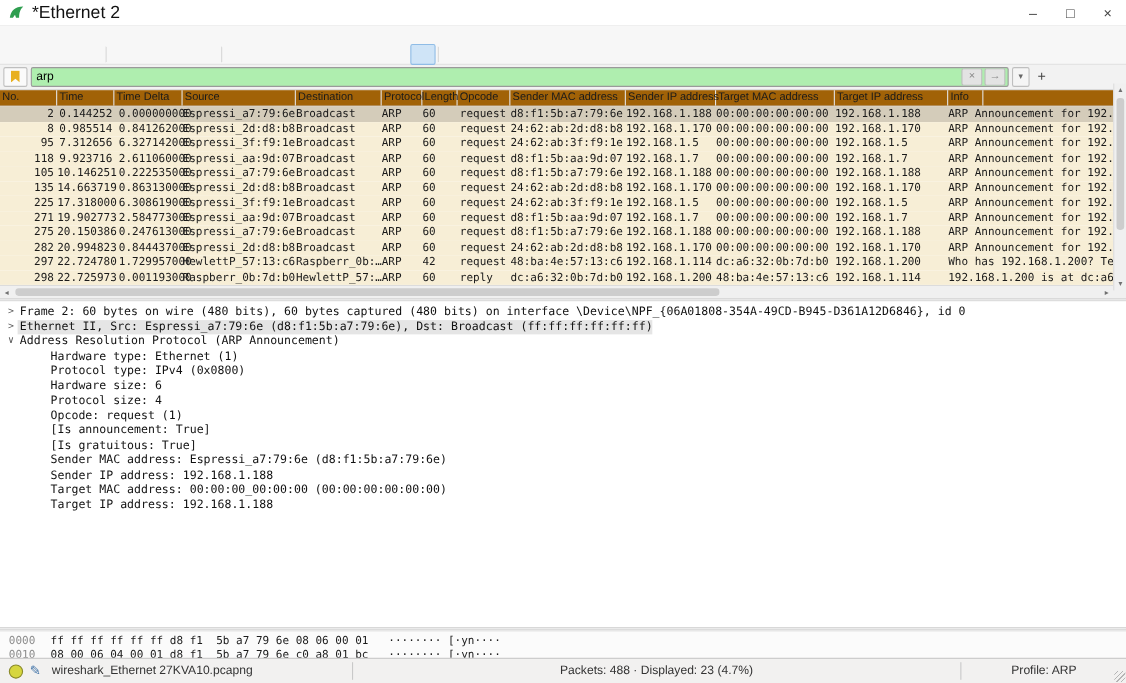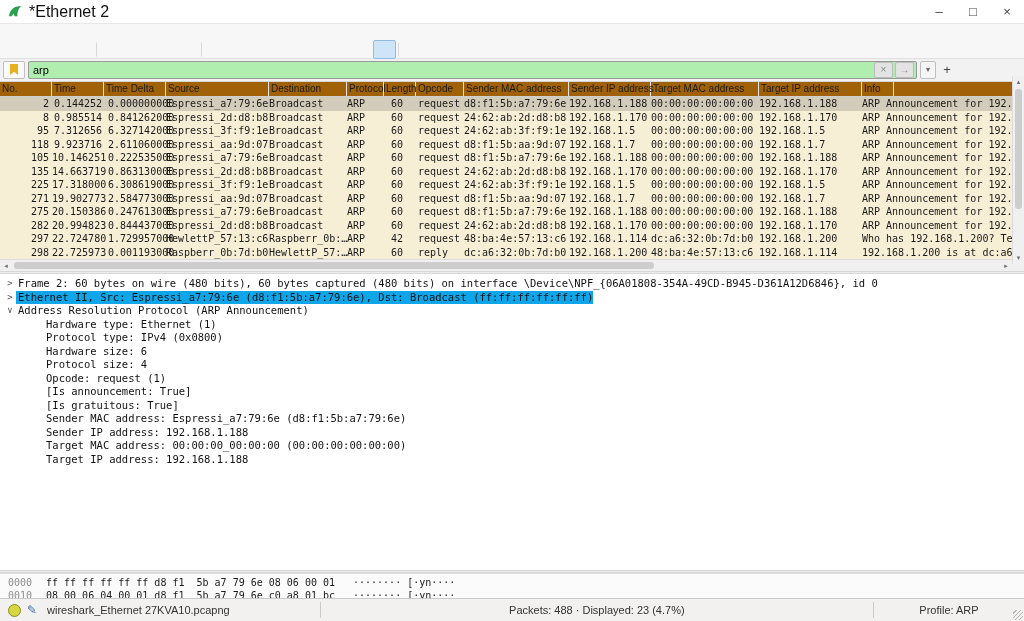--- a/index.html
+++ b/index.html
@@ -47,21 +47,21 @@
   .prow{display:flex;height:13.5px;line-height:13.5px;background:#f7eed6;color:#1a1a1a;
         font-family:"DejaVu Sans Mono",monospace;font-size:10px;white-space:nowrap}
   .prow.selected{background:#d4ccba}
   .prow>span{flex:none;box-sizing:border-box}
   .c-no{width:52px;text-align:right;padding-right:3px}
   .c-time{width:52px;text-align:center}
   .c-delta{width:62px;padding-left:4px}
   .c-src{width:103px;overflow:hidden}
   .c-dst{width:78px;overflow:hidden}
   .c-proto{width:37px}
-  .c-len{width:32px;text-align:center;padding-right:6px}
+  .c-len{width:32px;text-align:left;padding-right:6px}
   .c-op{width:48px;padding-left:2px}
   .c-smac{width:105px}
   .c-sip{width:82px}
   .c-tmac{width:108px}
   .c-tip{width:103px}
   .c-info{flex:1 1 auto;overflow:hidden;padding-right:12px}
   .list-header .c-no{text-align:left;padding-left:2px}
   .list-header .c-time,.list-header .c-len{text-align:left;padding-right:0}
 
   
@@ -78,21 +78,21 @@
 
   
   .splitter{height:3px;background:#ececec;border-top:1px solid #d8d8d8;border-bottom:1px solid #d8d8d8;box-sizing:border-box}
 
   
   .details{height:293px;background:#ffffff;padding-top:3px;overflow:hidden}
   .detail-line{display:flex;height:13.5px;line-height:13.5px;font-family:"DejaVu Sans Mono",monospace;
                font-size:10.5px;color:#111;white-space:nowrap}
   .detail-line .exp{width:12px;text-align:center;color:#555;flex:none;margin-left:4px;font-size:9px}
   .detail-line.indent .dtext{padding-left:30px}
-  .detail-line.highlight .dtext{background:#0ea5e9}
+  .detail-line.highlight .dtext{background:#e5e5e5}
   .dtext{padding-left:2px}
 
   
   .hexpane{height:42px;background:#fbfbfb;border-top:1px solid #e0e0e0;padding-top:3px;overflow:hidden}
   .hex-line{display:flex;height:12.5px;line-height:12.5px;font-family:"DejaVu Sans Mono",monospace;font-size:10px;white-space:pre}
   .hex-off{width:34px;padding-left:8px;color:#8c8c8c;flex:none}
   .hex-bytes{color:#1a1a1a;flex:none;padding-left:4px}
   .hex-ascii{color:#1a1a1a;padding-left:18px}
 
   

